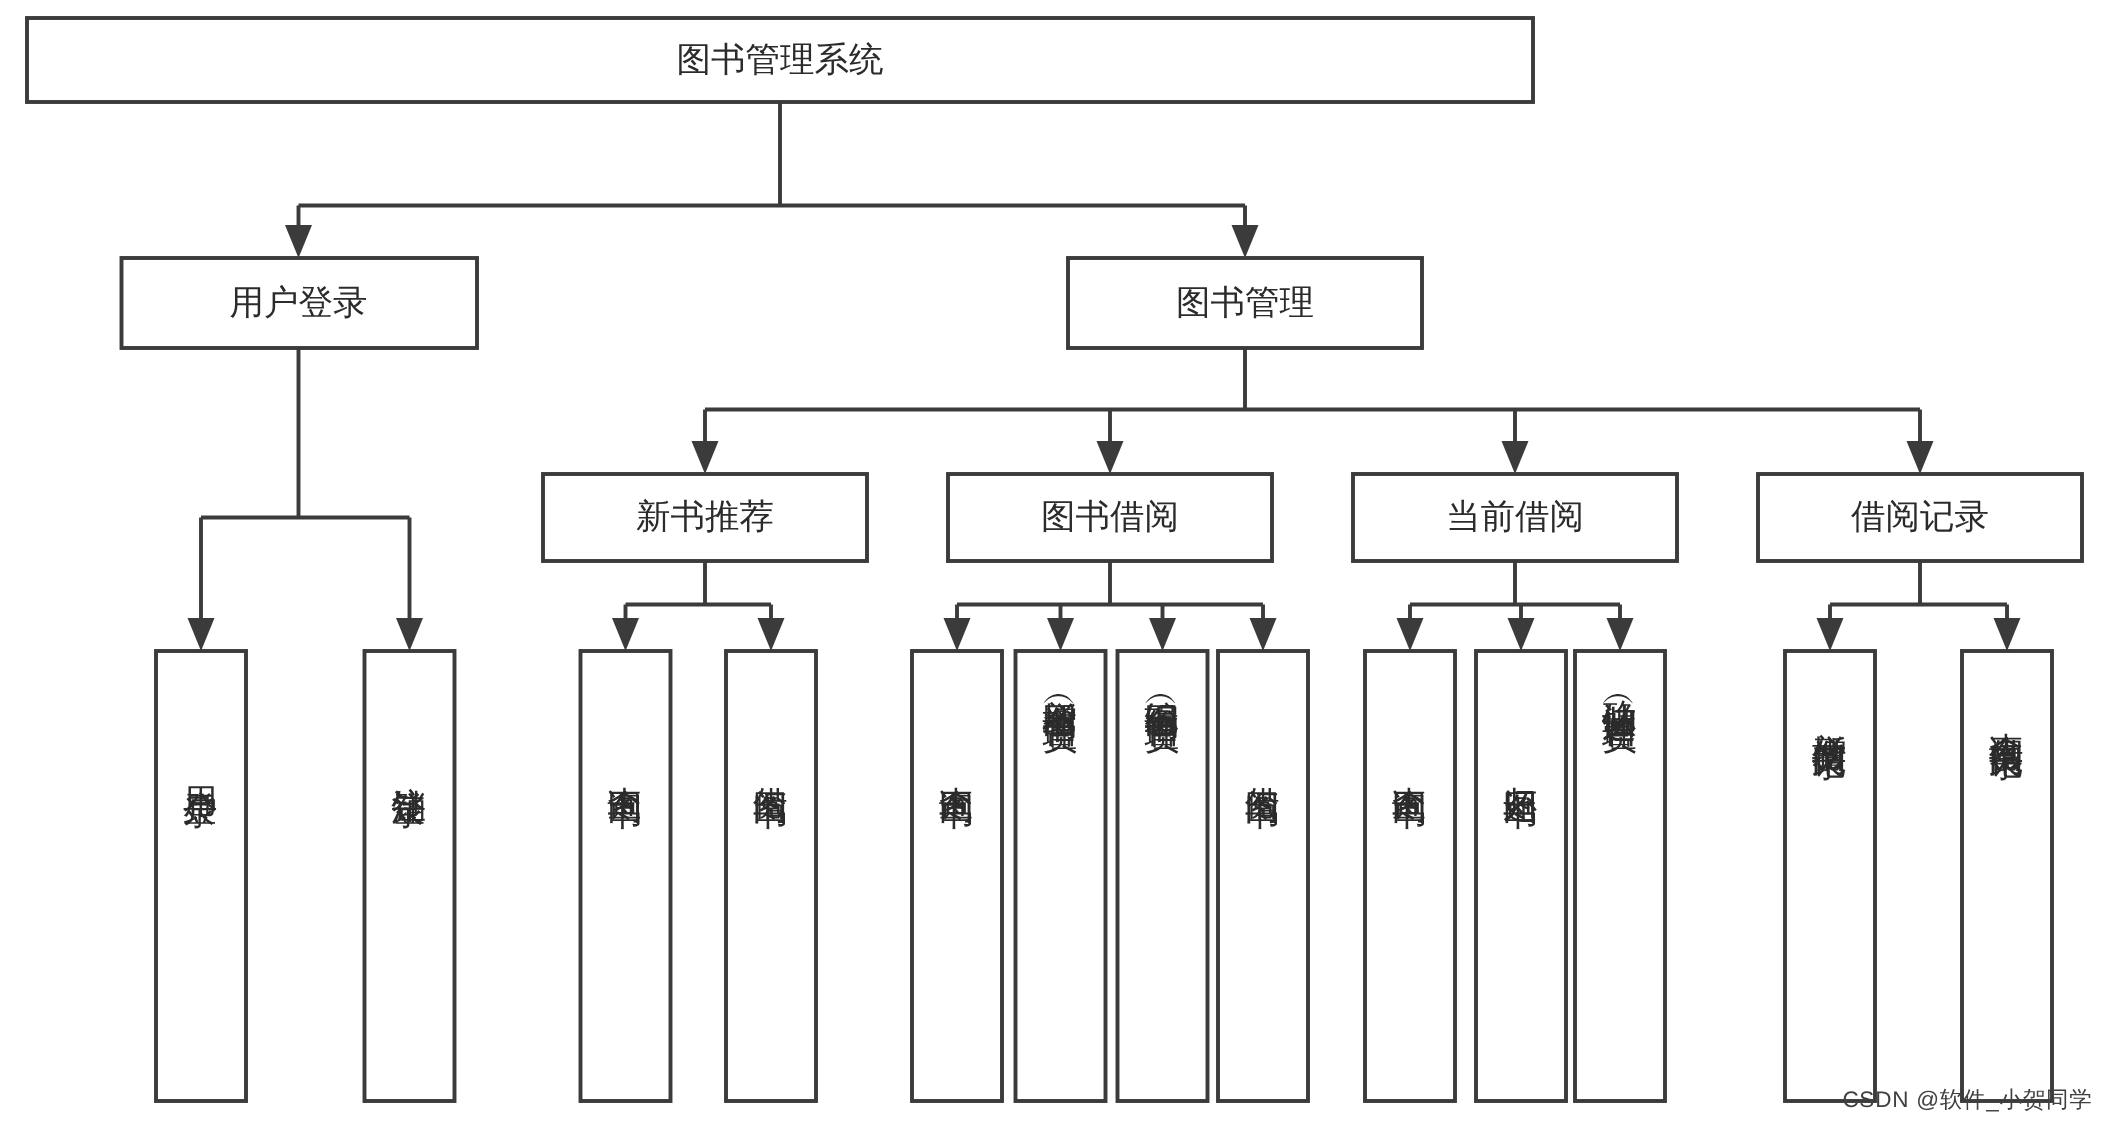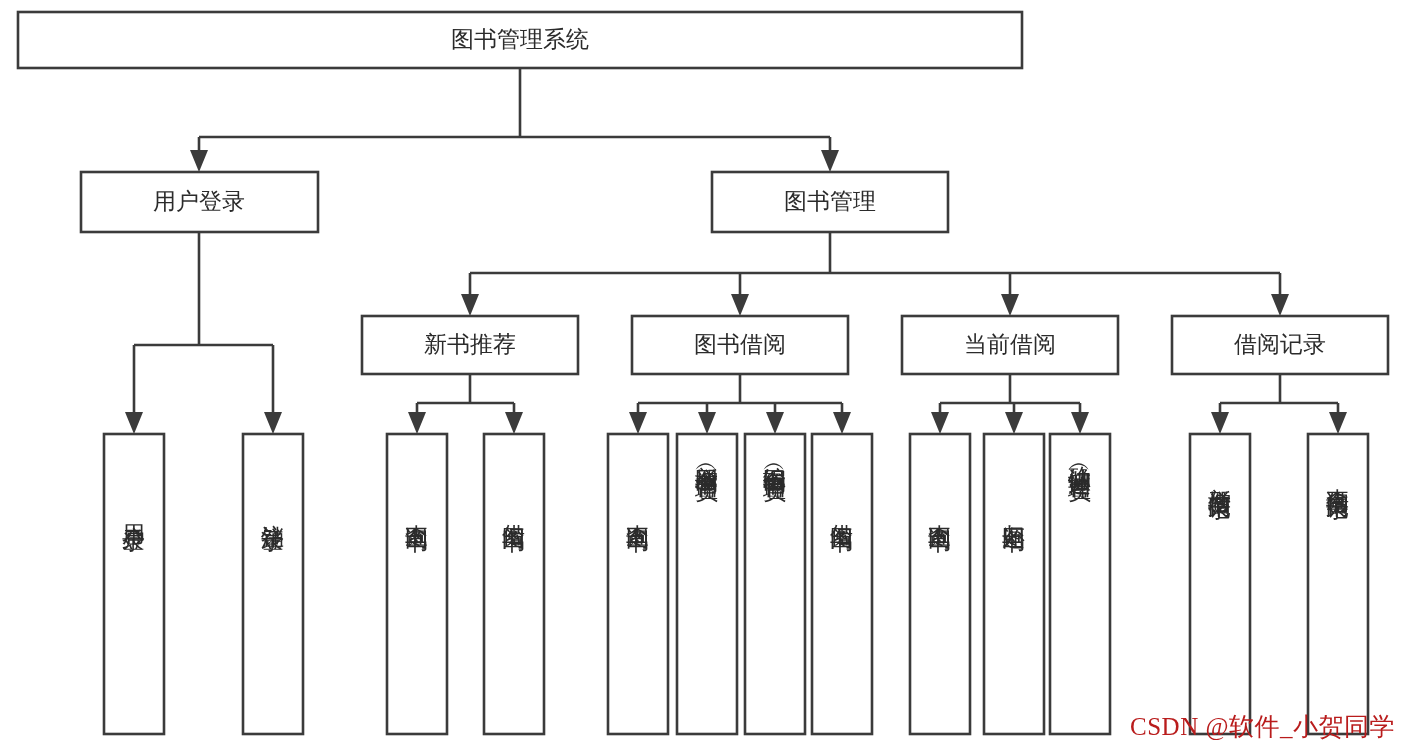--- a/index.html
+++ b/index.html
@@ -49,23 +49,23 @@
     stroke-linecap: butt;
   }
   .arrowhead {
     fill: #3b3b3b;
     stroke: none;
   }
   .watermark {
     position: absolute;
     right: 10px;
     bottom: 4px;
-    font-family: Liberation Serif, serif;
-    font-size: 25px;
-    color: #b91c1c;
+    font-family: Liberation Sans, sans-serif;
+    font-size: 15px;
+    color: #404040;
     white-space: nowrap;
     letter-spacing: 0.5px;
     pointer-events: none;
   }
 </style>
 </head>
 <body>
 
 <div id="diagram-wrap">
   <svg id="diagram" viewBox="0 0 1405 747" xmlns="http://www.w3.org/2000/svg">

